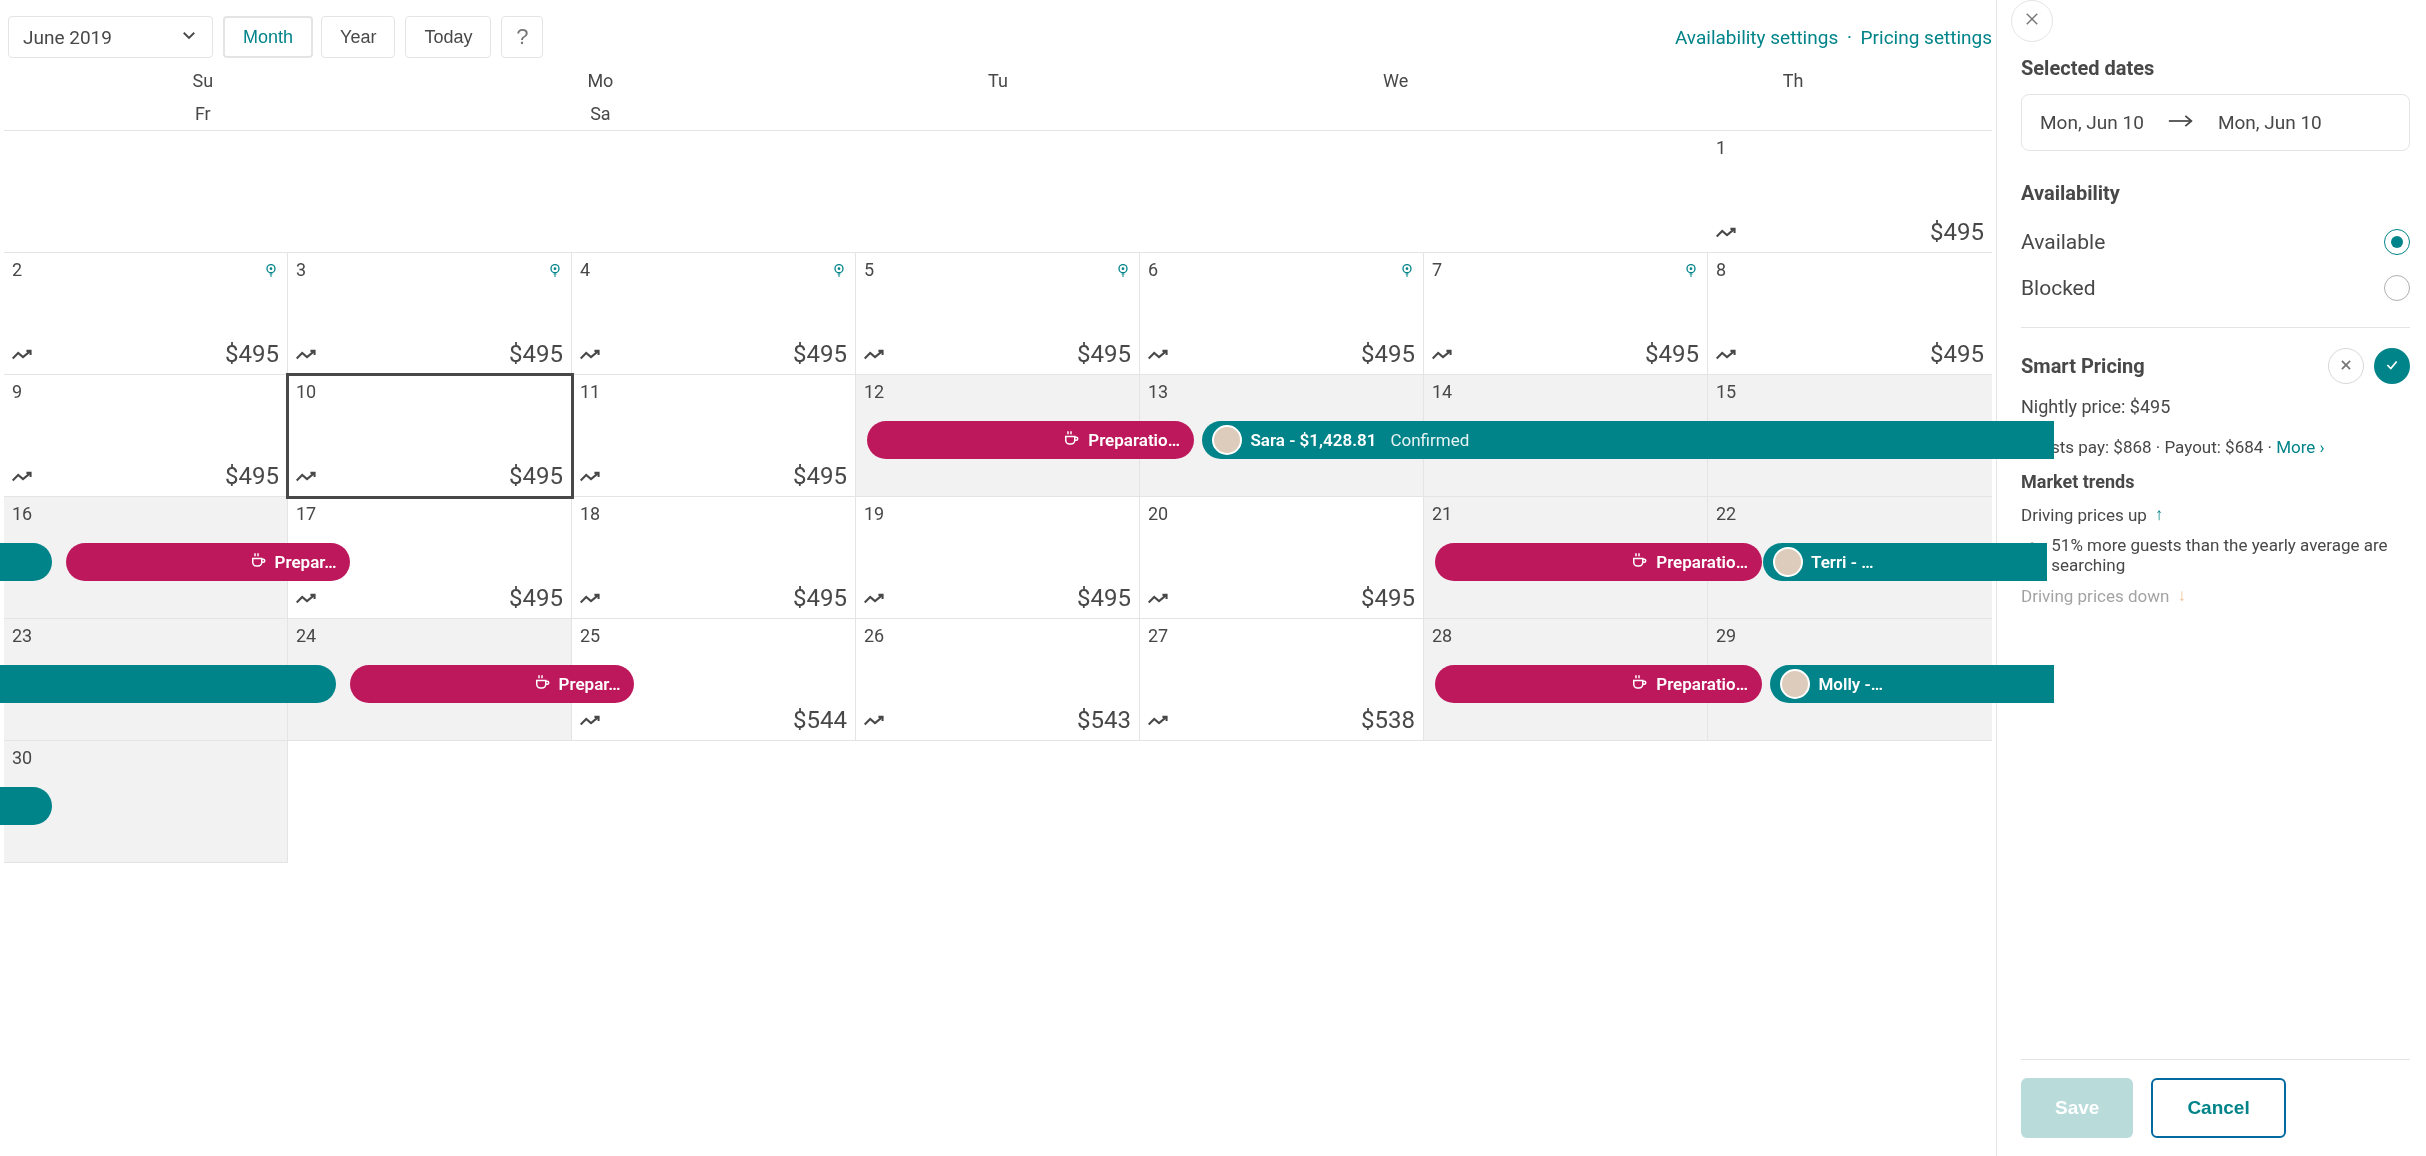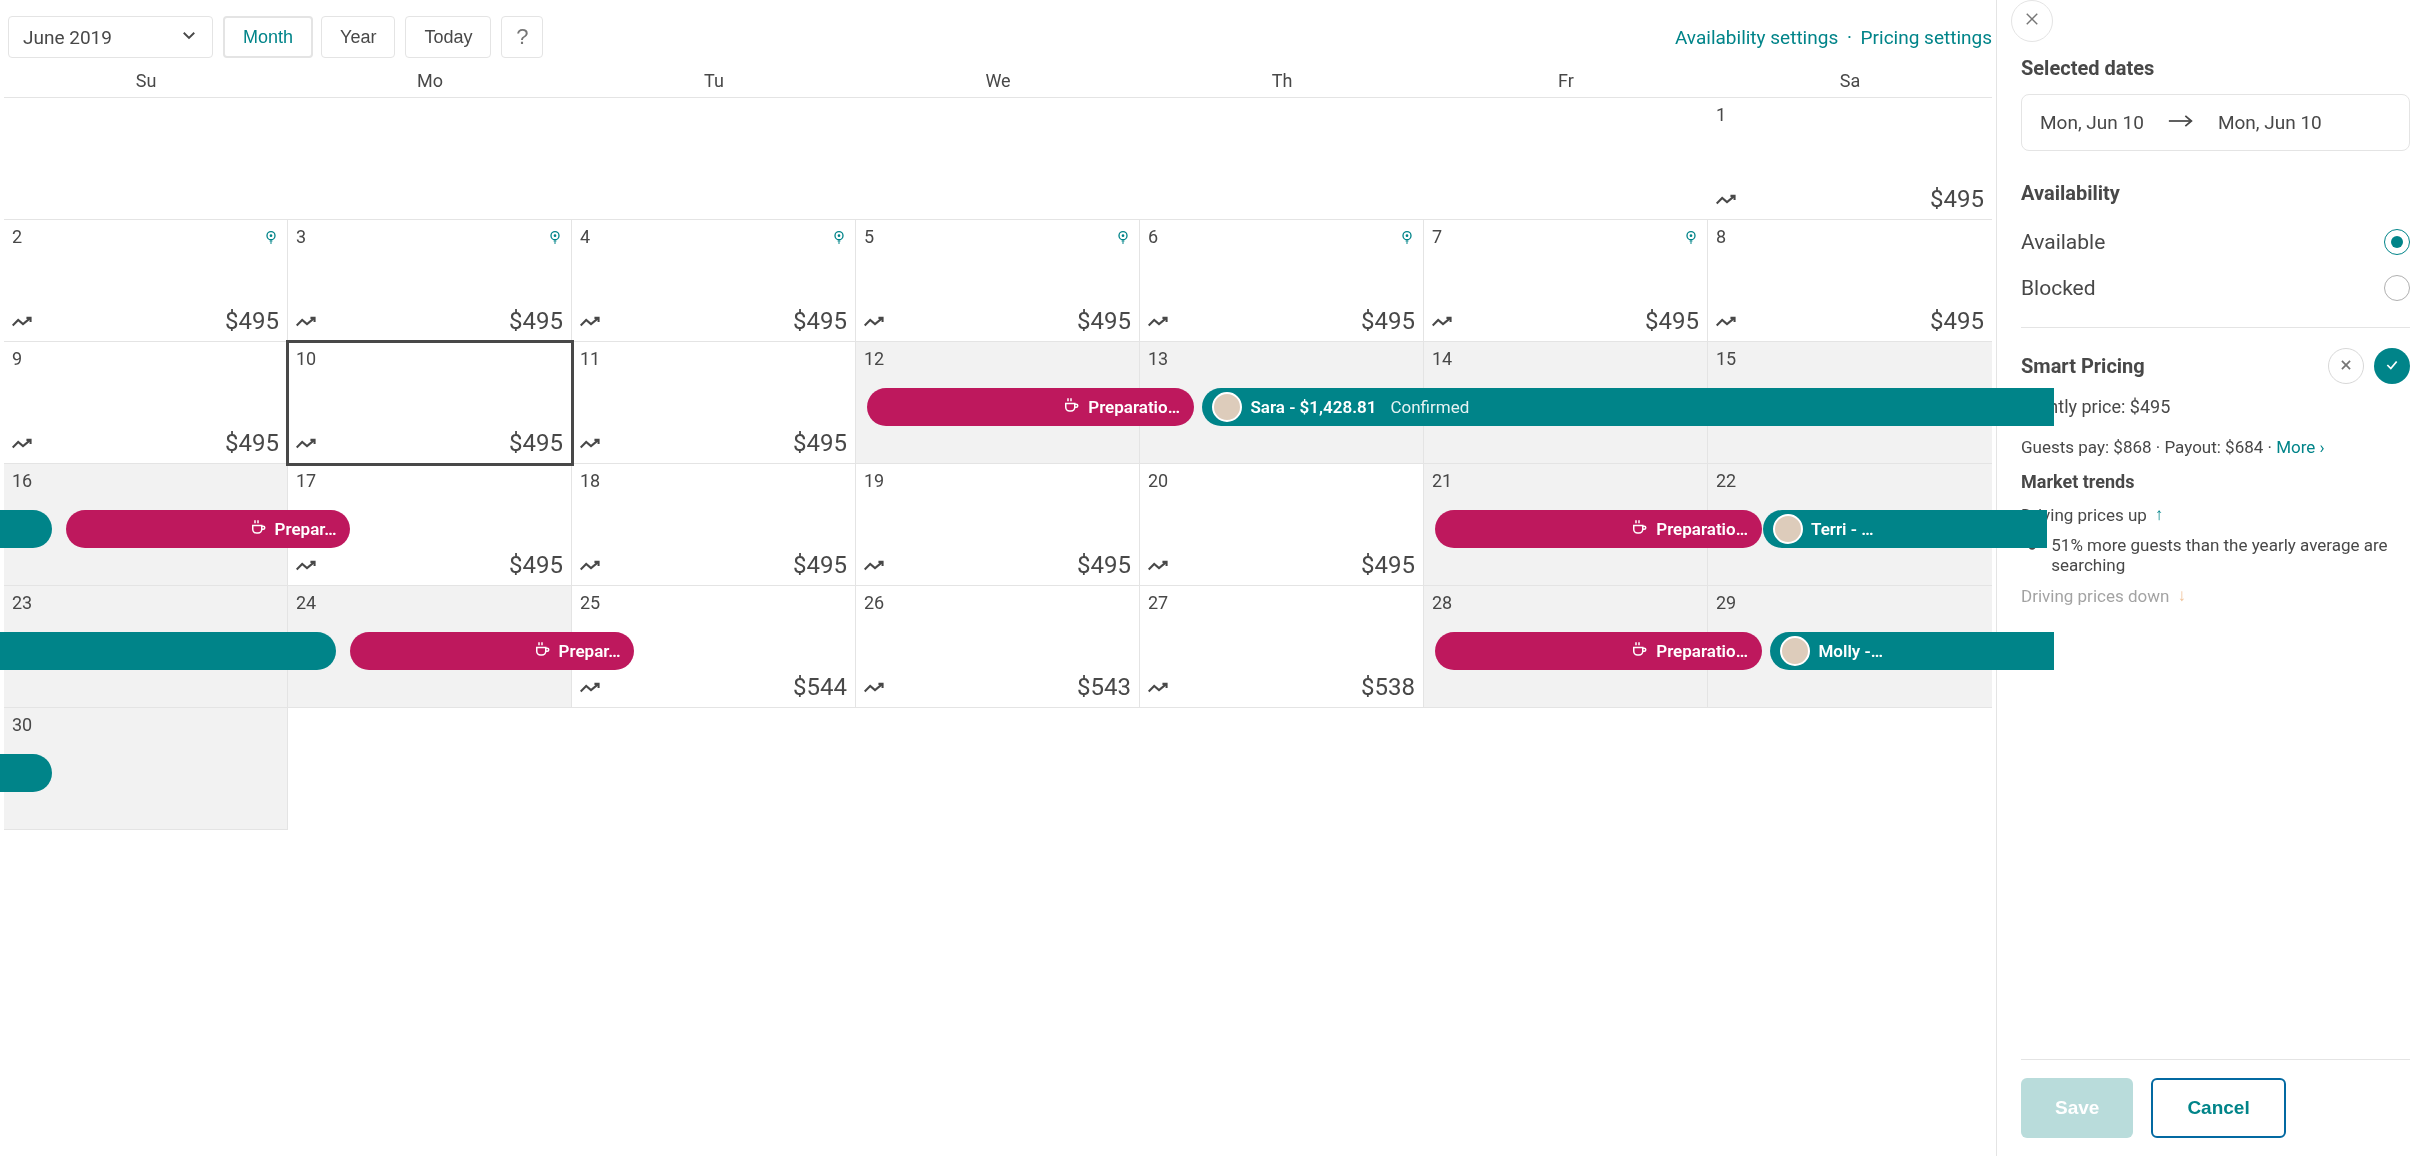--- a/index.html
+++ b/index.html
@@ -58,21 +58,21 @@
   .btn.active { color: #008489; border-width: 2px; }
   .help-btn { width: 42px; justify-content: center; color: #767676; font-size: 22px; }
   .spacer { flex: 1; }
   .settings-links { color: #008489; font-size: 19px; }
   .settings-links a { color: #008489; text-decoration: none; cursor: pointer; }
   .settings-links .dot { margin: 0 4px; }
 
   
   .cal-header {
     display: grid;
-    grid-template-columns: repeat(7, 1fr);
+    grid-template-columns: repeat(5, 1fr);
     border-bottom: 1px solid #e4e4e4;
   }
   .cal-header div {
     text-align: center;
     font-size: 18px;
     padding: 6px 0 6px;
     color: #484848;
   }
   .cal-grid {
     display: grid;

